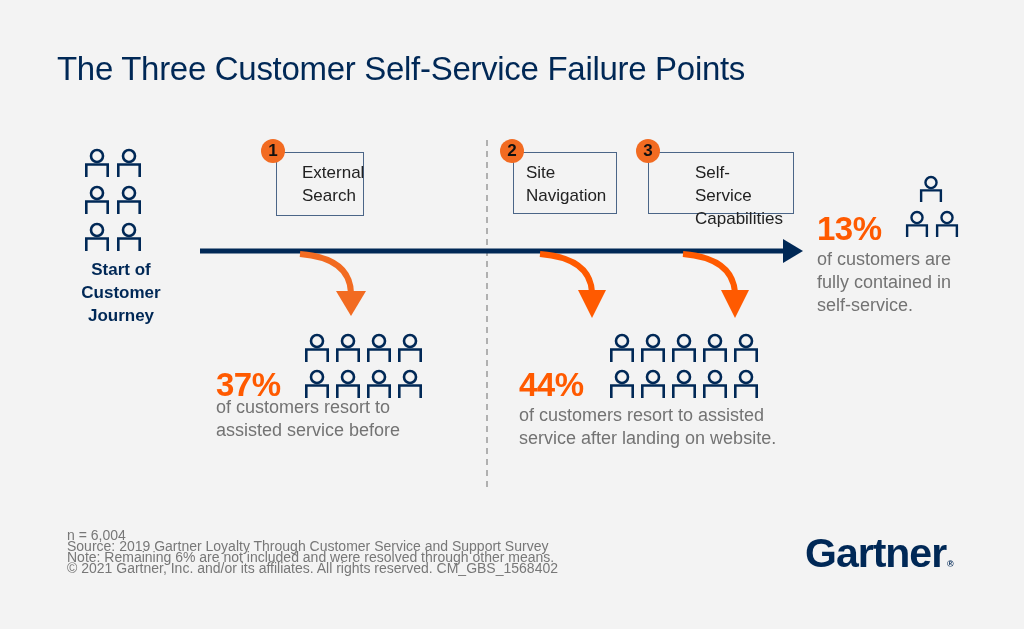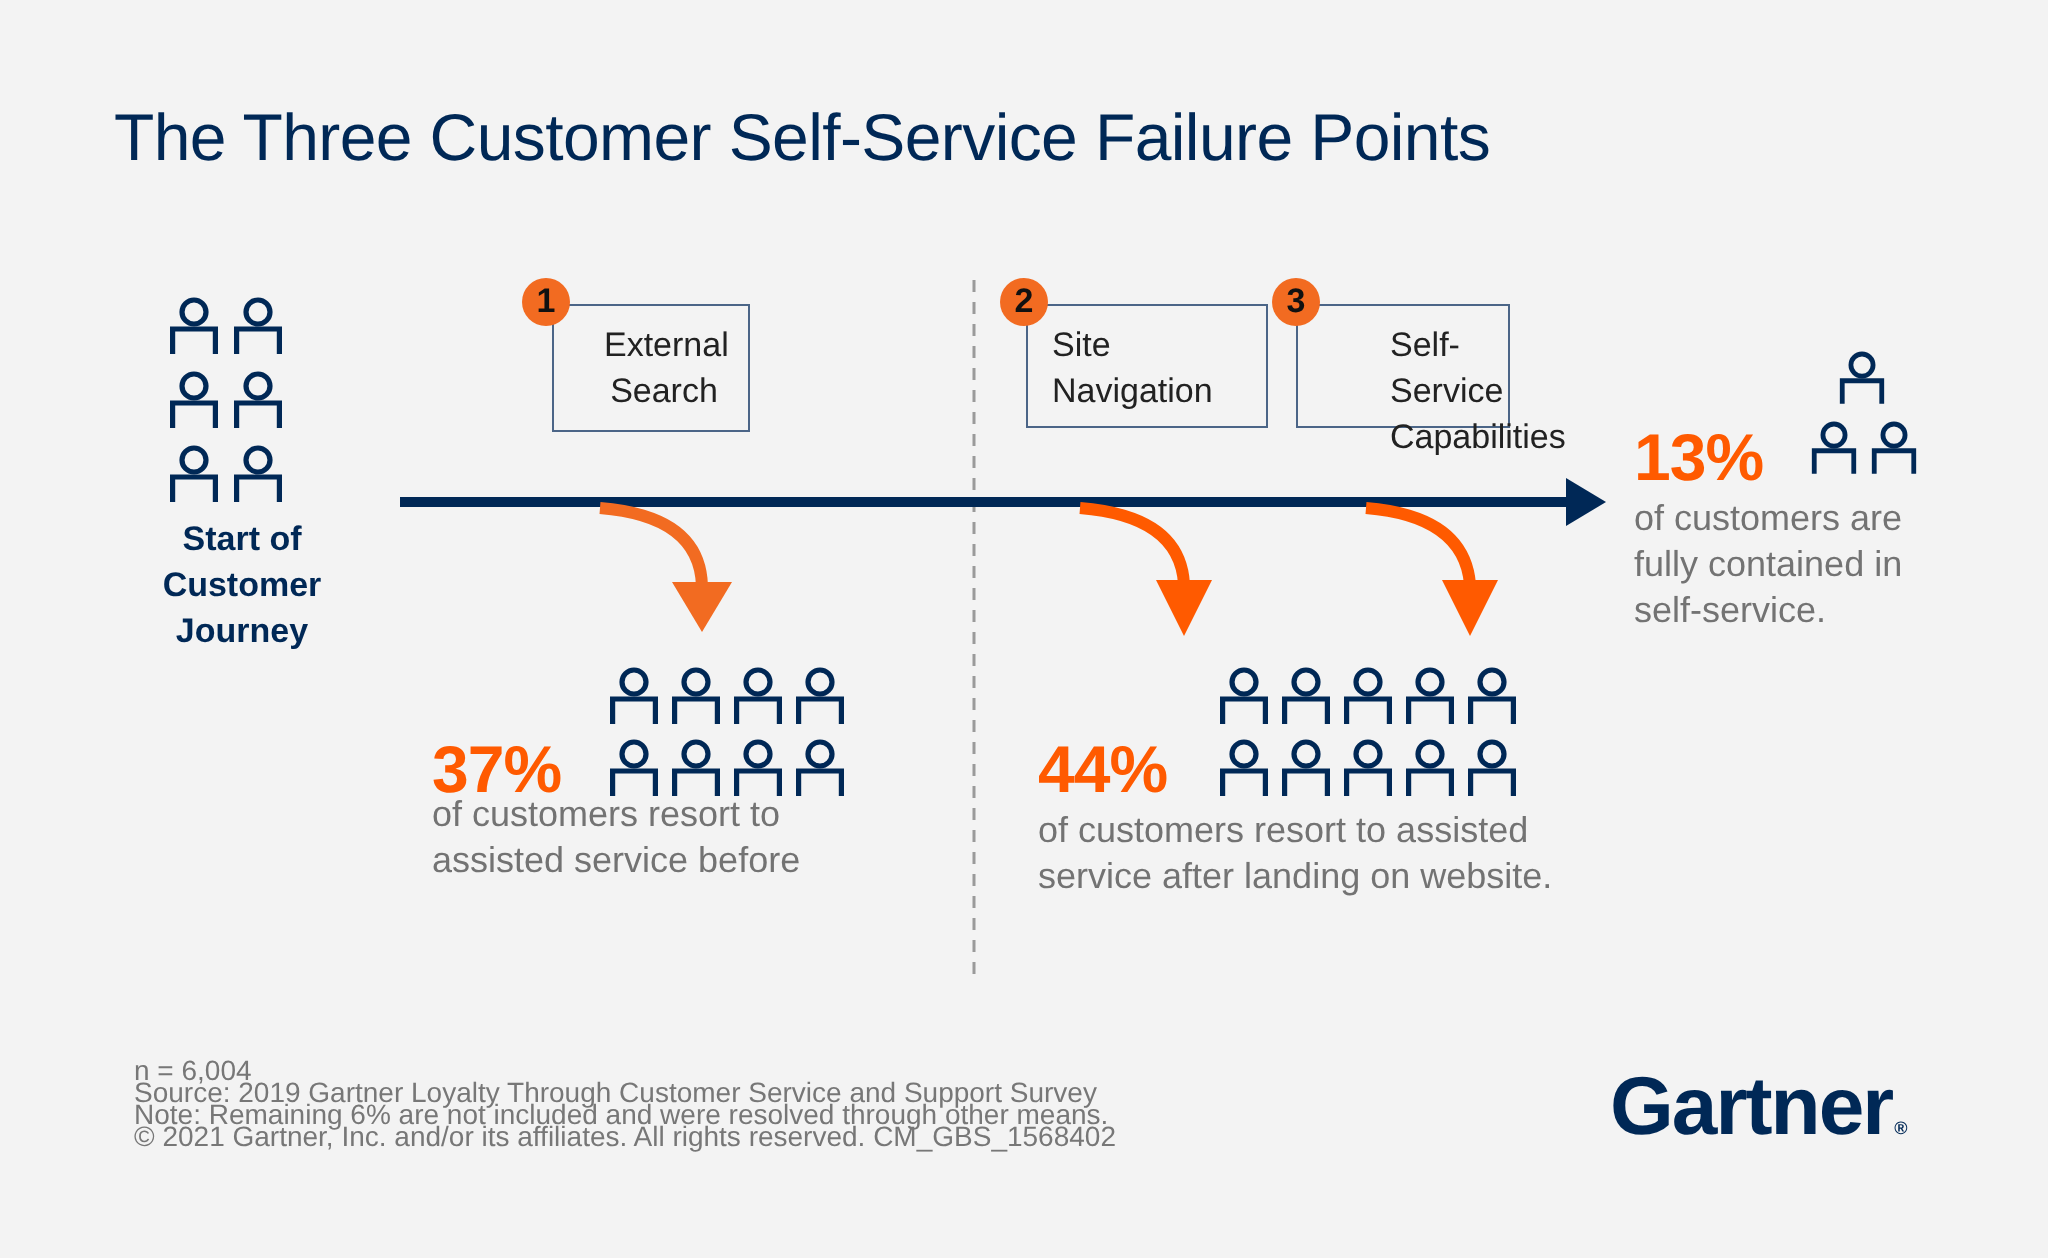--- a/index.html
+++ b/index.html
@@ -66,33 +66,33 @@
   <path d="M300 254 Q350 258 351 293" fill="none" stroke="#f26b21" stroke-width="6"></path>
   <polygon points="336,291 366,291 351,316" fill="#f26b21"></polygon>
 
   <path d="M540 254 Q590 258 592 292" fill="none" stroke="#ff5a00" stroke-width="6"></path>
   <polygon points="578,290 606,290 592,318" fill="#ff5a00"></polygon>
 
   <path d="M683 254 Q732 258 735 292" fill="none" stroke="#ff5a00" stroke-width="6"></path>
   <polygon points="721,290 749,290 735,318" fill="#ff5a00"></polygon>
 </svg>
 
-<div class="abs stepbox" style="left:276px;top:152px;width:99px;height:64px;text-align:center;padding-left:25px;">
+<div class="abs stepbox" style="left:276px;top:152px;width:88px;height:64px;text-align:right;padding-left:25px;">
   <div>External</div>
   <div>Search</div>
 </div>
 <div class="abs badge" style="left:261px;top:139px;">1</div>
 
-<div class="abs stepbox" style="left:513px;top:152px;width:121px;height:62px;">
+<div class="abs stepbox" style="left:513px;top:152px;width:104px;height:62px;">
   <div>Site</div>
   <div>Navigation</div>
 </div>
 <div class="abs badge" style="left:500px;top:139px;">2</div>
 
-<div class="abs stepbox" style="left:648px;top:152px;width:107px;height:62px;padding-left:46px;">
+<div class="abs stepbox" style="left:648px;top:152px;width:146px;height:62px;padding-left:46px;">
   <div>Self-Service</div>
   <div>Capabilities</div>
 </div>
 <div class="abs badge" style="left:636px;top:139px;">3</div>
 
 <div class="abs" style="left:304px;top:333px;">
   <div style="display:grid;grid-template-columns:repeat(4,26px);column-gap:5px;row-gap:6px;">
     <svg width="26" height="30">
         <use href="#person"></use>
       </svg>

